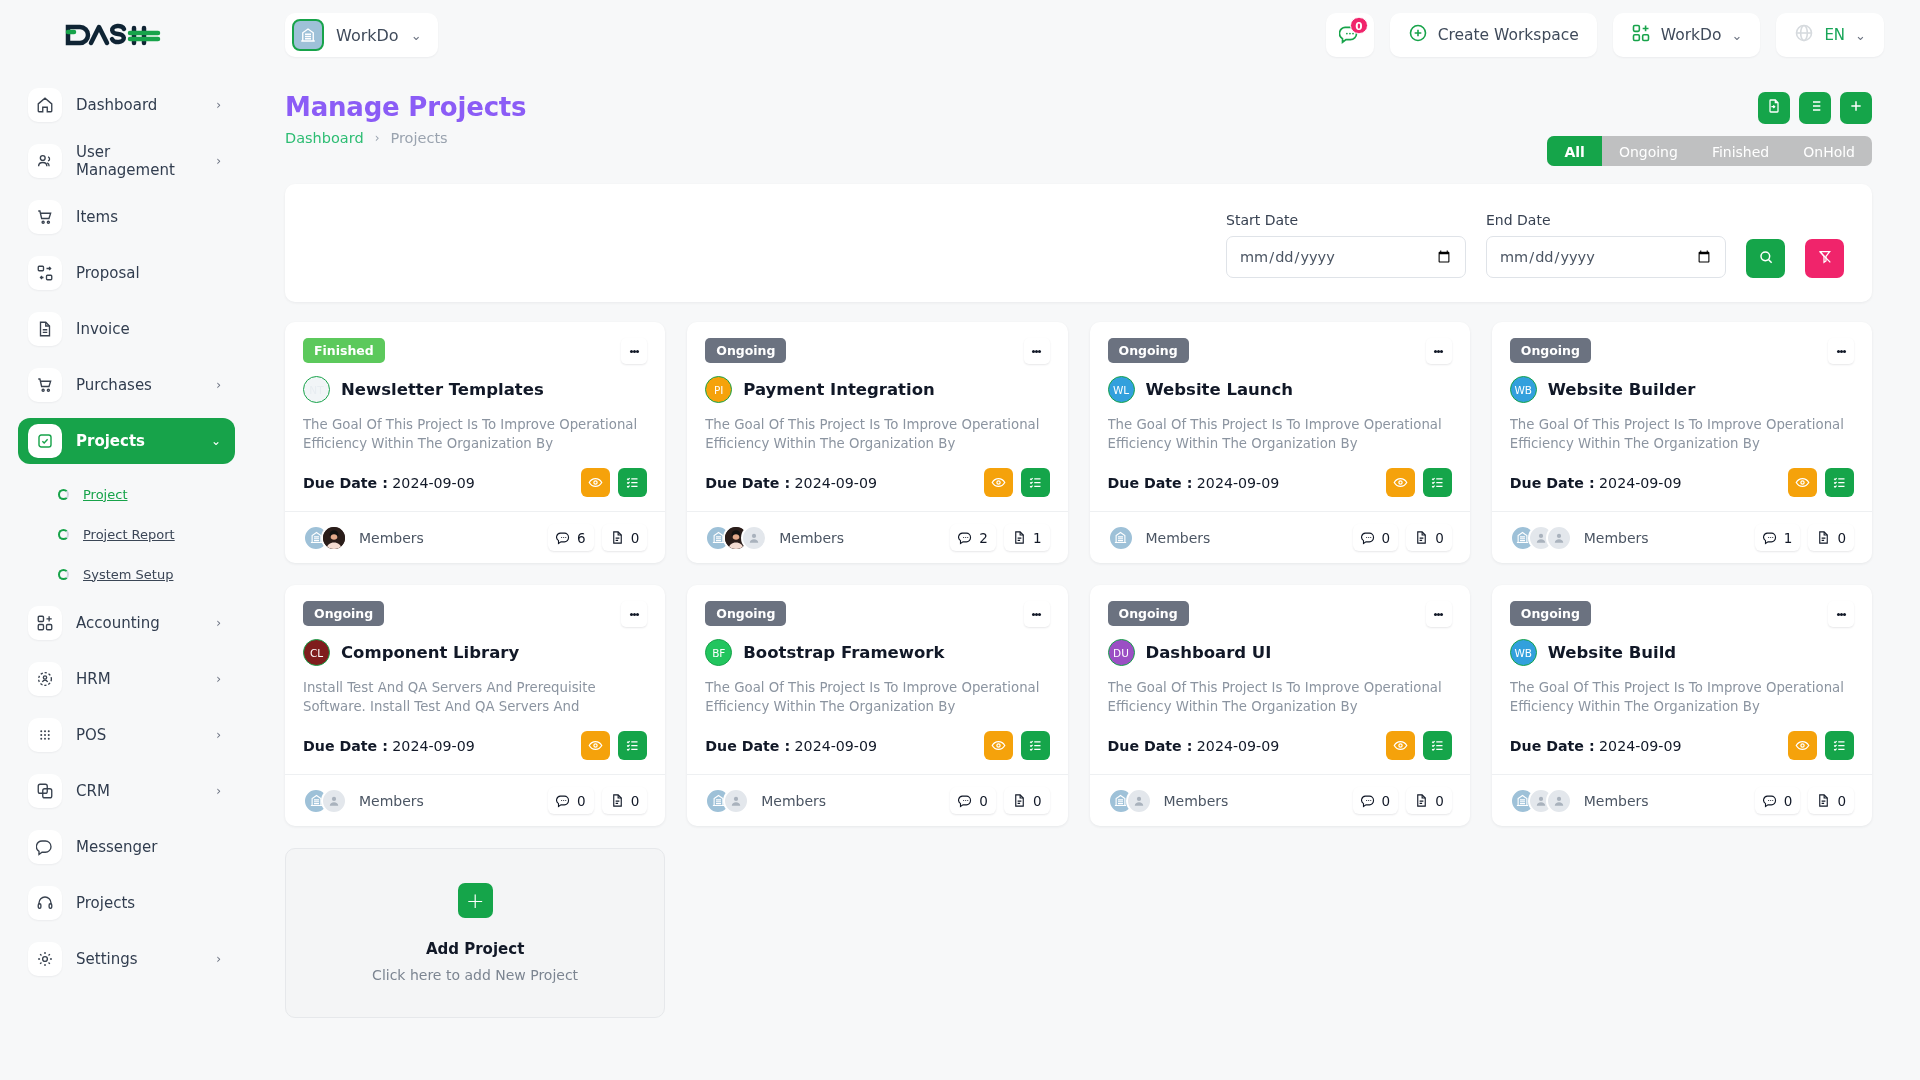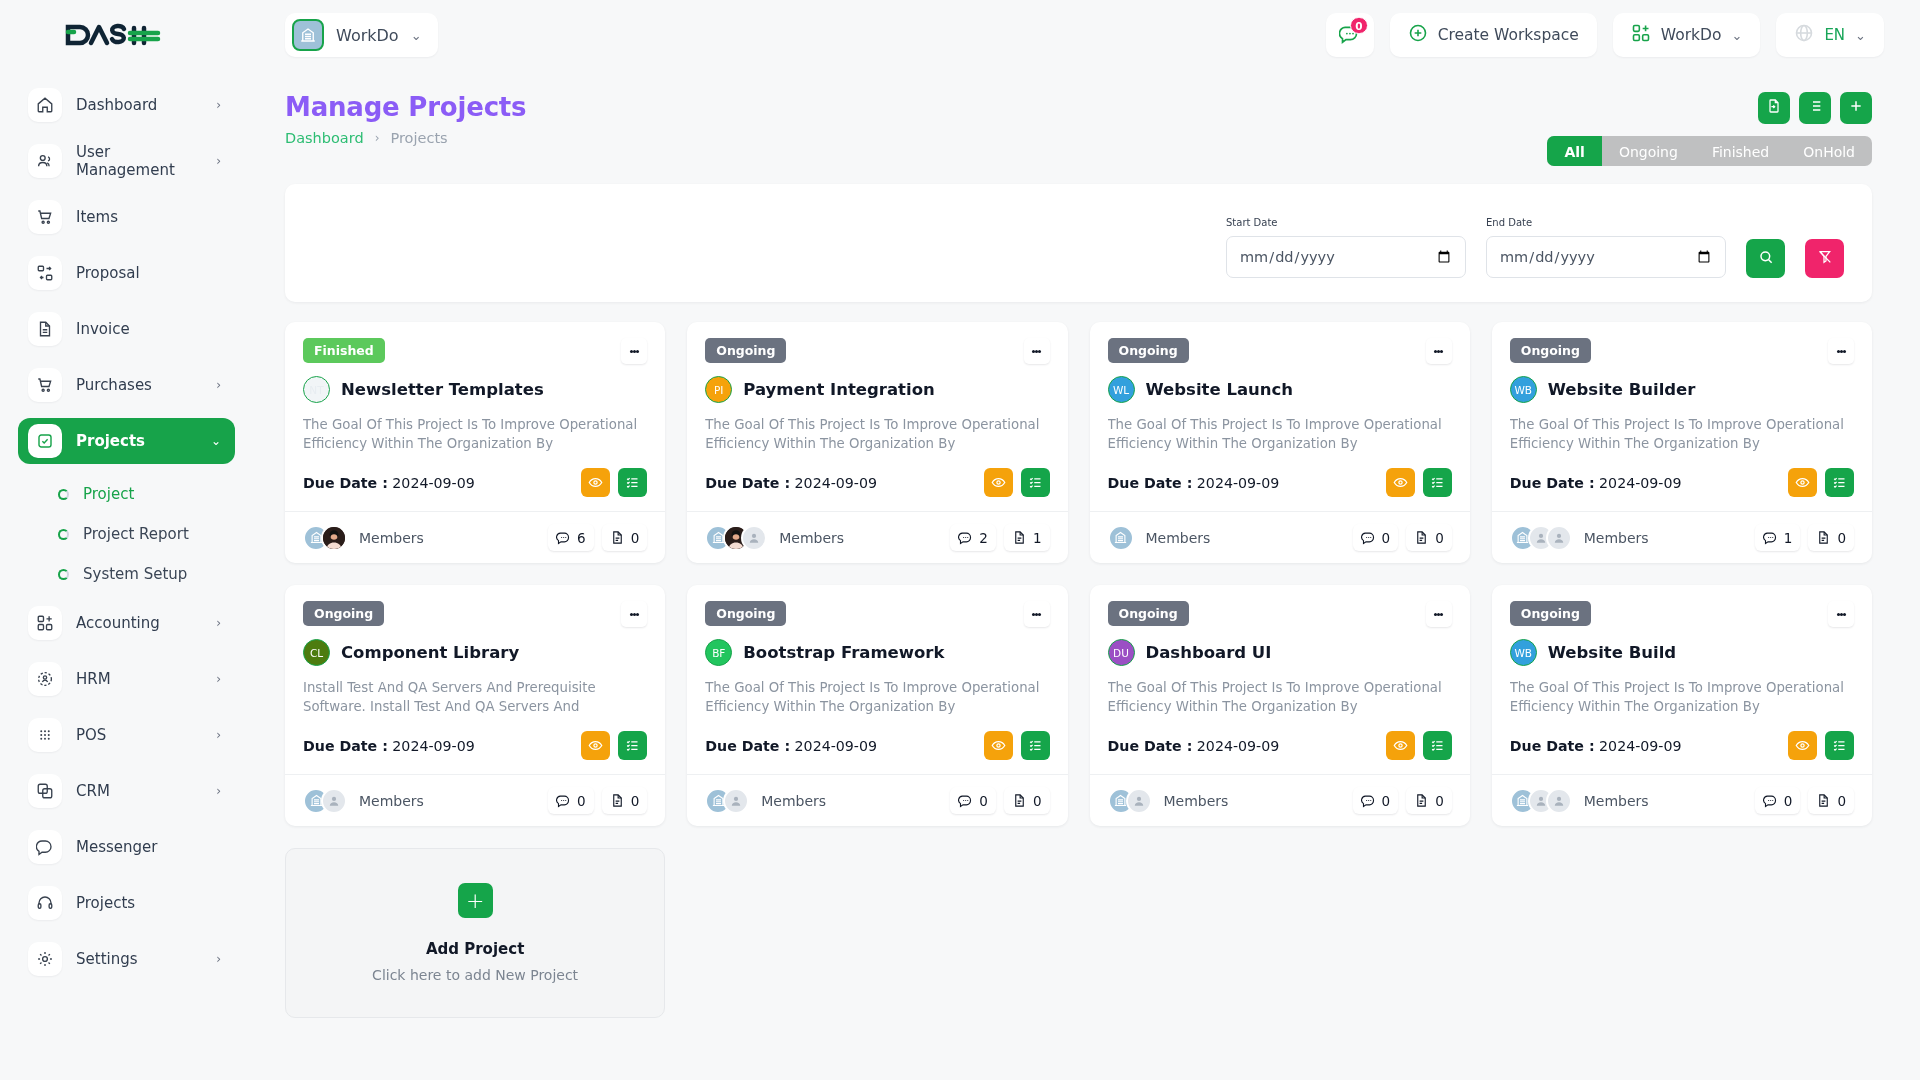--- a/index.html
+++ b/index.html
@@ -78,21 +78,21 @@
 
   .sub-item {
     display: flex; align-items: center; gap: 14px;
     height: 40px; padding-left: 40px; cursor: pointer;
   }
   .sub-dot {
     width: 11px; height: 11px; border-radius: 50%;
     border: 2px solid #c7cdd6; flex: 0 0 11px;
   }
   .sub-dot.on { border-color: #17a34a; border-right-color: #cfd6df; }
-  .sub-label { font-size: 15px; color: #3b4656; }
+  .sub-label { font-size: 13px; color: #3b4656; text-decoration: underline; }
   .sub-item.current .sub-label { color: #17a34a; }
 
   
   .main { position: absolute; top: 70px; left: 253px; width: 1667px; height: 1010px; padding: 22px 48px 0 32px; }
 
   .page-head { display: flex; align-items: flex-start; }
   .page-title { font-size: 26px; font-weight: 700; color: #8b5cf6; letter-spacing: -.2px; }
   .crumbs { margin-top: 8px; font-size: 14.5px; display: flex; align-items: center; gap: 11px; }
   .crumb-link { color: #2dbd73; cursor: pointer; }
   .crumb-sep { color: #9aa3af; font-size: 12px; }
@@ -114,21 +114,21 @@
   }
   .seg-item.active { background: #15a54a; font-weight: 600; }
 
   .filter-card {
     margin-top: 18px; background: #ffffff; border-radius: 10px;
     height: 118px; box-shadow: 0 1px 3px rgba(16,24,40,.06);
     display: flex; align-items: flex-end; justify-content: flex-end;
     padding: 0 28px 24px 28px; gap: 20px;
   }
   .field { display: flex; flex-direction: column; gap: 8px; }
-  .field-label { font-size: 10px; color: #374151; }
+  .field-label { font-size: 14px; color: #374151; }
   .date-input {
     width: 240px; height: 42px; border: 1px solid #dfe3e8; border-radius: 7px;
     background: #fff; font-size: 14.5px; color: #4b5563; padding: 0 12px;
     font-family: "DejaVu Sans", "Liberation Sans", sans-serif;
   }
   .act-btn {
     width: 39px; height: 39px; border-radius: 7px; border: none; cursor: pointer;
     display: flex; align-items: center; justify-content: center;
   }
   .act-search { background: #15a54a; }
@@ -842,21 +842,21 @@
           <div class="pcard-body">
             <div class="pcard-top">
               <span class="status" style="background:#6b7280">Ongoing</span>
               <span class="kebab">
                 <i></i>
                 <i></i>
                 <i></i>
               </span>
             </div>
             <div class="pcard-title-row">
-              <span class="pavatar" style="background:#4d7c0f;color:#ffffff">CL</span>
+              <span class="pavatar" style="background:#7f1d1d;color:#ffffff">CL</span>
               <span class="pname">Component Library</span>
             </div>
             <div class="pdesc">Install Test And QA Servers And Prerequisite Software. Install Test And QA Servers And Prerequisite....</div>
             <div class="pcard-due">
               <span class="due-txt"><b>Due Date :</b> 2024-09-09</span>
               <span class="due-btns">
                 <span class="ib ib-eye">
                   <svg width="15" height="15" viewBox="0 0 24 24" fill="none" stroke="#fff" stroke-width="2">
                     <path d="M2 12s3.6-6.2 10-6.2S22 12 22 12s-3.6 6.2-10 6.2S2 12 2 12z"></path>
                     <circle cx="12" cy="12" r="2.6"></circle>

